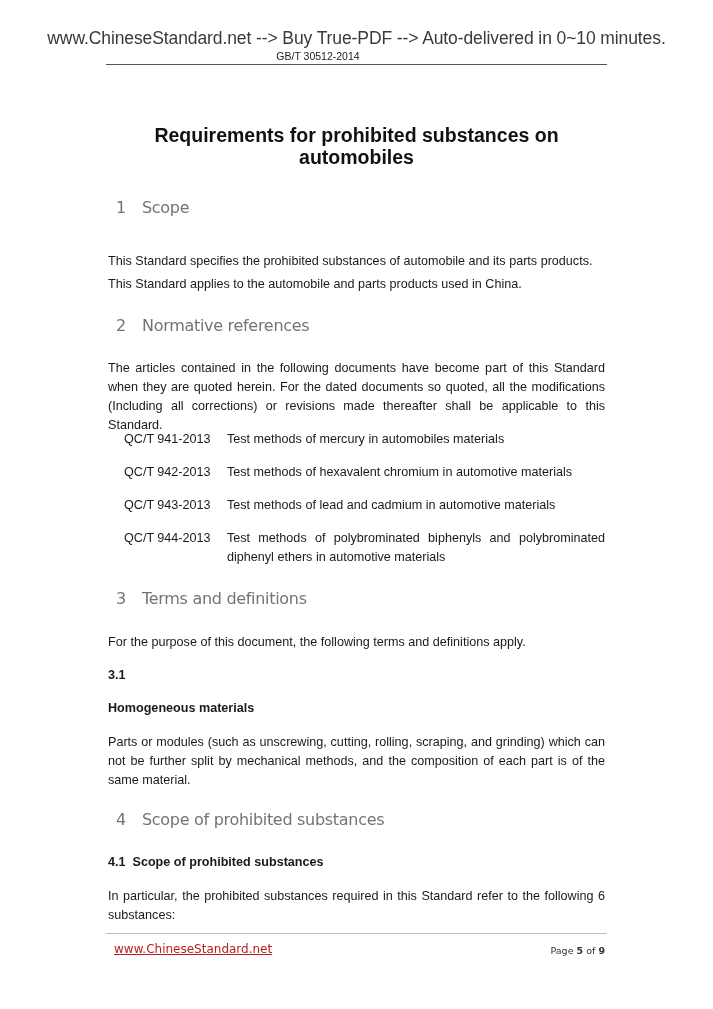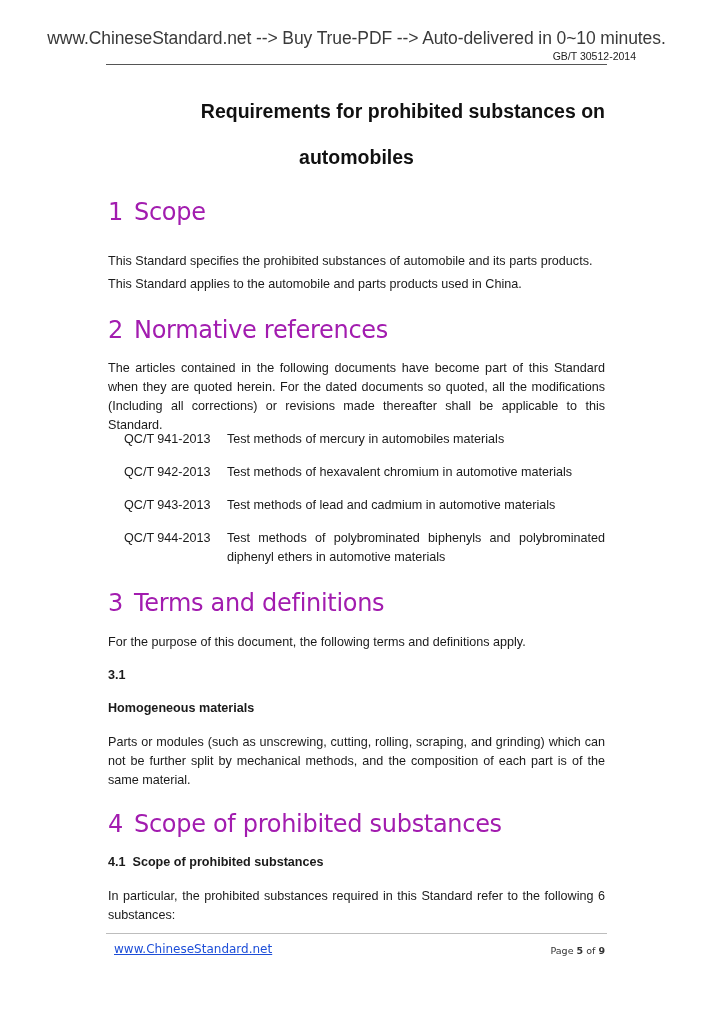--- a/index.html
+++ b/index.html
@@ -4,74 +4,74 @@
   <style>
     * { box-sizing: border-box; margin: 0; padding: 0; }
     html, body { width: 713px; height: 1009px; background: #ffffff; overflow: hidden; }
     body { position: relative; font-family: "Liberation Sans", sans-serif; color: #111; }
 
     .top-banner {
       position: absolute; left: 0; top: 28px; width: 713px; text-align: center;
       font-size: 17.5px; color: #3a3a3a; letter-spacing: -0.1px;
     }
     .std-code {
-      position: absolute; left: 0; top: 50px; width: 636px; text-align: right;
+      position: absolute; left: 0; top: 50px; width: 636px; text-align: center;
       font-size: 10.5px; color: #222;
     }
     .header-rule {
       position: absolute; left: 106px; top: 64px; width: 501px; height: 0;
       border-top: 1.5px solid #555;
     }
 
     .content { position: absolute; left: 108px; top: 0; width: 497px; }
 
     .doc-title {
       position: absolute; left: 0; width: 497px; text-align: center;
       font-weight: bold; font-size: 19.5px; color: #111;
     }
     .h1 {
-      position: absolute; left: 0; font-family: "DejaVu Sans", sans-serif;
-      font-size: 24px; color: #a21caf; font-weight: normal; letter-spacing: -0.3px;
+      position: absolute; left: 8px; font-family: "DejaVu Sans", sans-serif;
+      font-size: 16px; color: #737373; font-weight: normal; letter-spacing: -0.3px;
     }
     .h1 .num { display: inline-block; width: 26px; }
     .p {
       position: absolute; left: 0; width: 497px; font-size: 12.6px; line-height: 19px;
       color: #1a1a1a; text-align: justify;
     }
     .p.last-left { text-align-last: left; }
     .bold { font-weight: bold; }
 
     .ref-row { position: absolute; left: 16px; width: 481px; font-size: 12.6px; line-height: 19px; color: #1a1a1a; }
     .ref-code { position: absolute; left: 0; top: 0; width: 104px; }
     .ref-title { position: absolute; left: 103px; top: 0; width: 378px; text-align: justify; }
 
     .footer-rule {
       position: absolute; left: 106px; top: 933px; width: 501px; height: 0;
       border-top: 1px solid #bdbdbd;
     }
     .footer-link {
       position: absolute; left: 114px; top: 942px; font-family: "DejaVu Sans", sans-serif;
-      font-size: 12px; color: #1d4ed8; text-decoration: underline;
+      font-size: 12px; color: #b91c1c; text-decoration: underline;
     }
     .footer-page {
       position: absolute; right: 108px; top: 945px; font-family: "DejaVu Sans", sans-serif;
       font-size: 9.5px; color: #333; margin-left: 37px;
     }
     .footer-page b { font-weight: bold; }
   </style>
 </head>
 <body>
 
 <div class="top-banner">www.ChineseStandard.net --&gt; Buy True-PDF --&gt; Auto-delivered in 0~10 minutes.</div>
 <div class="std-code">GB/T 30512-2014</div>
 <div class="header-rule"></div>
 
 <div class="content">
 
-  <div class="doc-title" style="top:100px;text-align:right;">Requirements for prohibited substances on</div>
+  <div class="doc-title" style="top:124px;">Requirements for prohibited substances on</div>
   <div class="doc-title" style="top:146px;">automobiles</div>
 
   <div class="h1" style="top:198px;">
     <span class="num">1</span><span>Scope</span>
   </div>
   <div class="p" style="top:242px;margin-top:10px;">This Standard specifies the prohibited substances of automobile and its parts products.</div>
   <div class="p" style="top:275px;">This Standard applies to the automobile and parts products used in China.</div>
 
   <div class="h1" style="top:316px;">
     <span class="num">2</span><span>Normative references</span>

